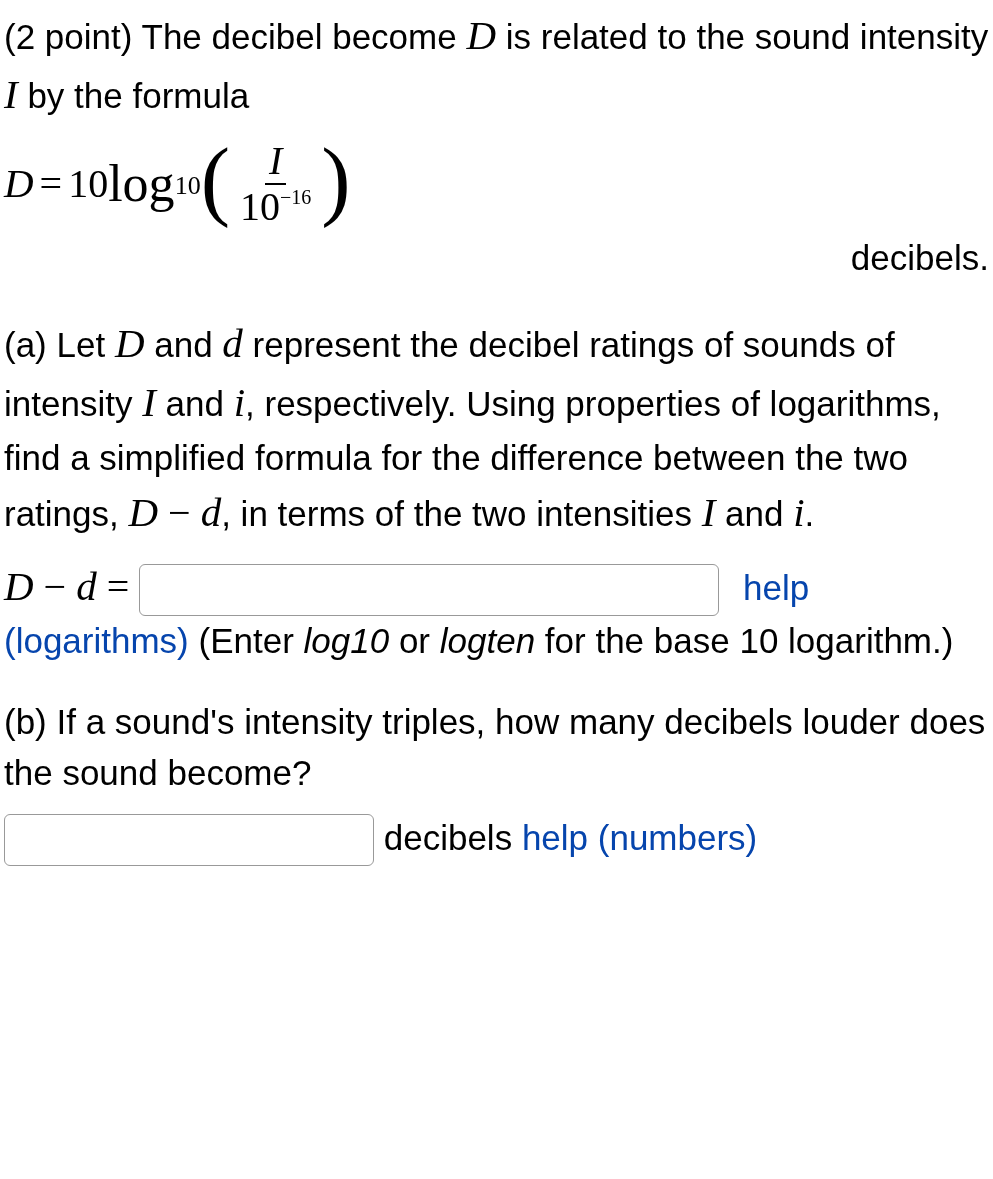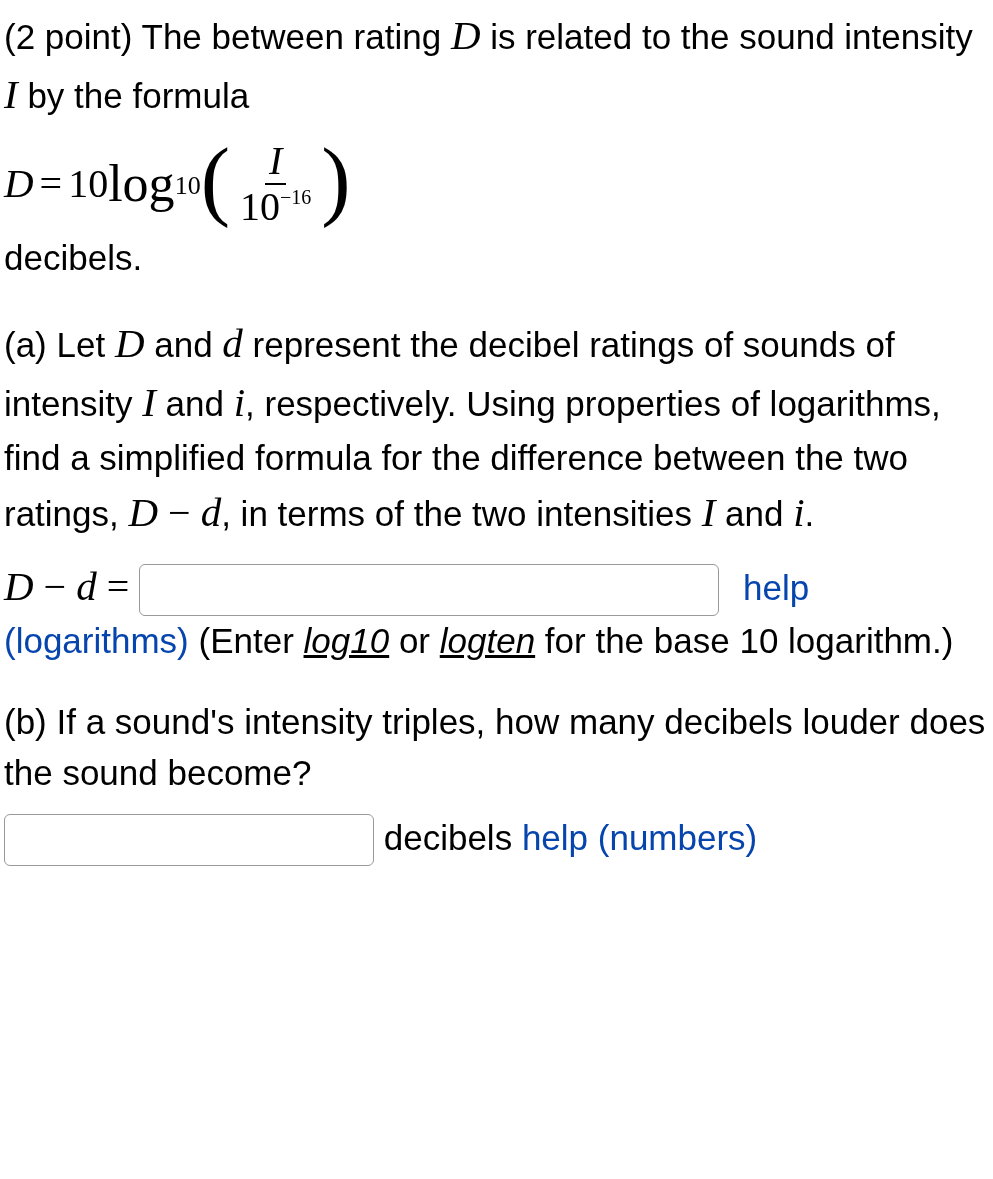--- a/index.html
+++ b/index.html
@@ -64,60 +64,59 @@
     line-height: 0;
     position: relative;
     top: -4px;
   }
   .link {
     color: #0645ad;
     text-decoration: none;
   }
   .italic {
     font-style: italic;
-    text-decoration: underline;
   }
   input.answer {
     font-size: 30px;
     height: 52px;
     border: 1px solid #999;
     border-radius: 6px;
     padding: 2px 10px;
     box-sizing: border-box;
     vertical-align: middle;
   }
   input.answer-a { width: 580px; }
   input.answer-b { width: 370px; }
   .para { margin-bottom: 14px; }
   .gap { margin-top: 30px; }
 </style>
 </head>
 <body>
 
 <div class="para">
-  <span>(2 point) </span><span>The between rating </span><span class="mathvar">D</span><span> is related to the sound intensity </span><span class="mathvar">I</span><span> by the formula</span>
+  <span>(2 point) </span><span>The decibel become </span><span class="mathvar">D</span><span> is related to the sound intensity </span><span class="mathvar">I</span><span> by the formula</span>
 </div>
 
 <div class="eq-row">
   <span class="mathvar">D</span>
   <span class="mathrm" style="font-size:40px; margin:0 6px;"> = </span>
   <span class="mathrm" style="font-size:40px;">10</span>
   <span class="mathrm" style="font-size:52px;"> log</span>
     <span class="sub">10</span>
   <span> </span>
   <span class="paren">(</span>
   <span class="frac">
     <span class="num">I</span>
     <span class="den">
       <span class="mathrm">10</span><span class="sup">−16</span>
     </span>
   </span>
   <span class="paren">)</span>
 </div>
-<div style=""> decibels.</div>
+<div style="text-align:right;"> decibels.</div>
 
 <div class="para gap">
   <span>(a) </span><span>Let </span><span class="mathvar">D</span><span> and </span><span class="mathvar">d</span><span> represent the decibel ratings of sounds of intensity </span><span class="mathvar">I</span><span> and </span><span class="mathvar">i</span><span>, respectively. Using properties of logarithms, find a simplified formula for the difference between the two ratings, </span><span class="mathvar">D</span><span class="mathrm" style="font-size:40px;"> − </span><span class="mathvar">d</span><span>, in terms of the two intensities </span><span class="mathvar">I</span><span> and </span><span class="mathvar">i</span><span>.</span>
 </div>
 
 <div class="para">
   <span class="mathvar">D</span><span class="mathrm" style="font-size:40px;"> − </span><span class="mathvar">d</span><span class="mathrm" style="font-size:40px;"> = </span>
   <input type="text" class="answer answer-a" value="" style="">
   <span style="margin-left:14px;"><a href="#" class="link"><span>help (logarithms)</span></a></span><span> (Enter </span><span class="italic">log10</span><span> or </span><span class="italic">logten</span><span> for the base 10 logarithm.)</span>
 </div>

